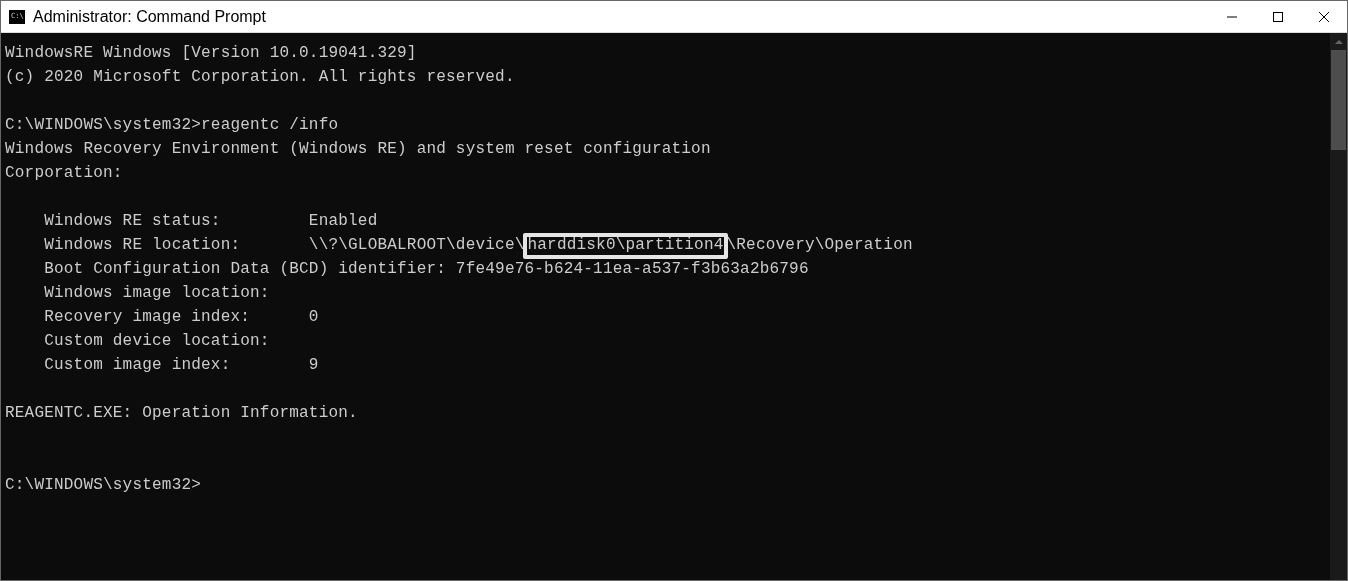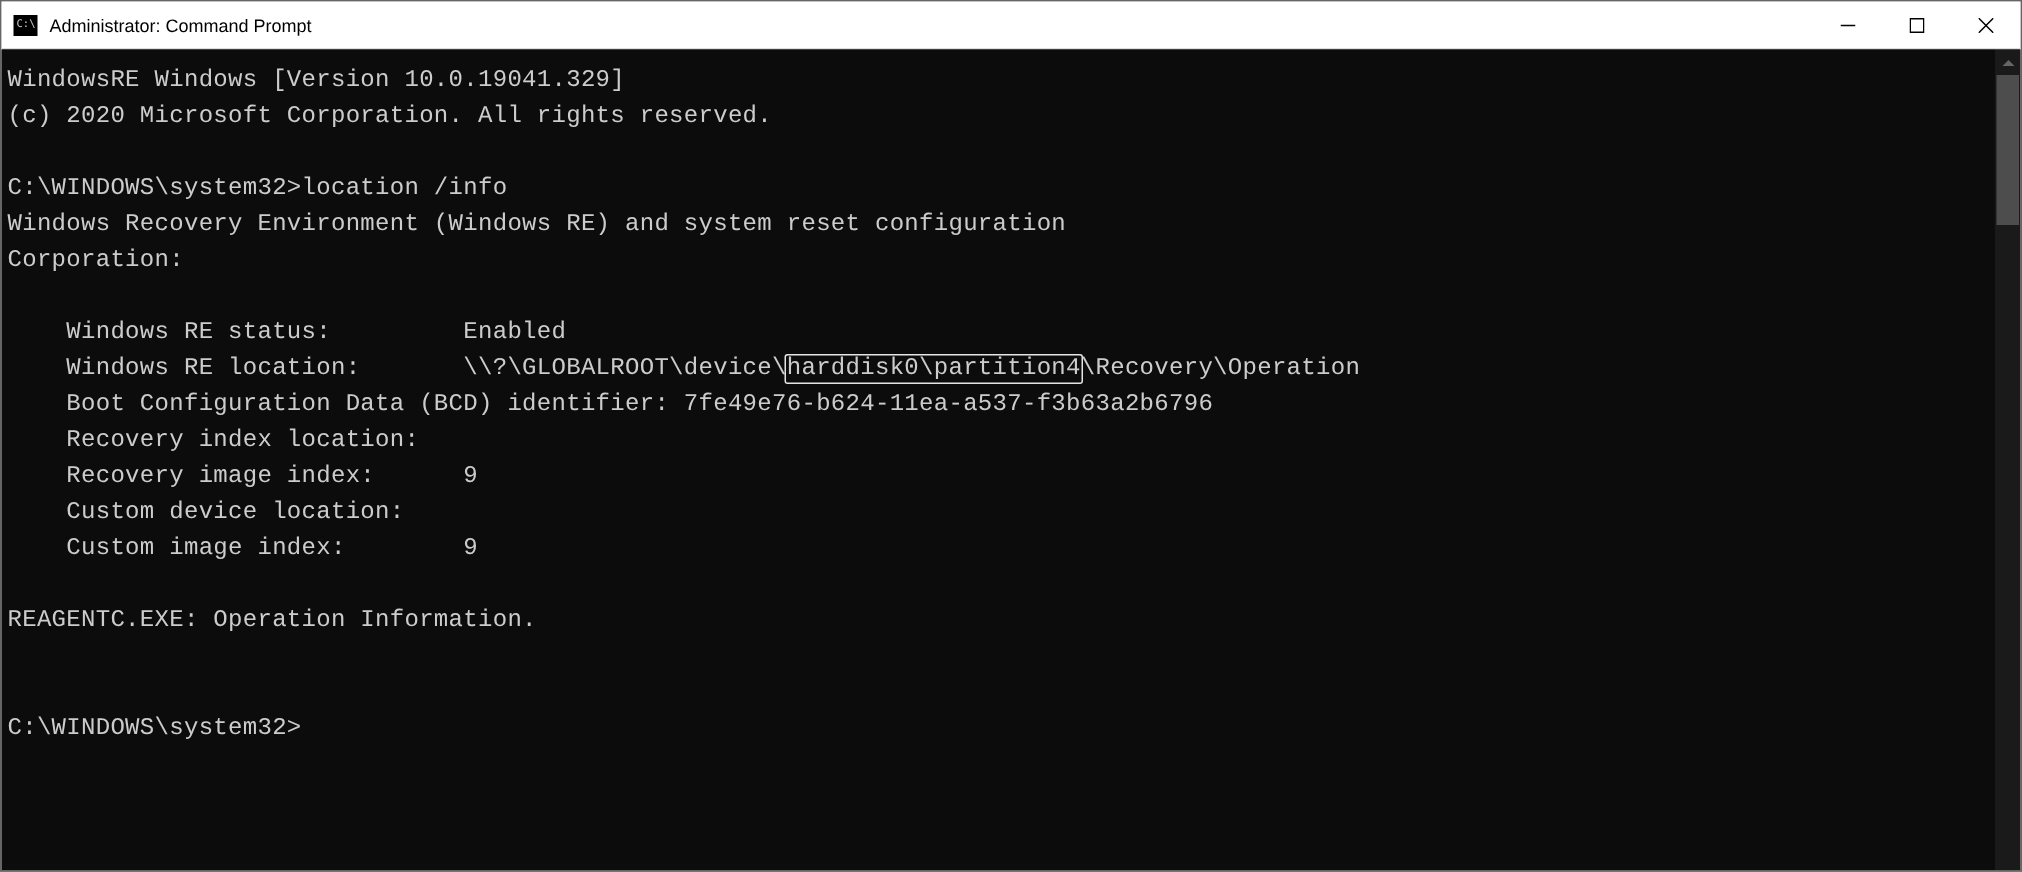--- a/index.html
+++ b/index.html
@@ -34,21 +34,21 @@
       justify-content: flex-start;
       padding-left: 2px;
     }
     .titlebar-icon-text {
       color: #ccc;
       font-size: 7px;
       font-family: monospace;
       line-height: 1;
     }
     .titlebar-title {
-      font-size: 12px;
+      font-size: 16px;
       color: #000;
     }
     .titlebar-spacer {
       flex: 1;
     }
     .titlebar-controls {
       display: flex;
       height: 100%;
     }
     .titlebar-btn {
@@ -108,21 +108,21 @@
     .scrollbar-thumb {
       position: absolute;
       top: 17px;
       left: 1px;
       right: 1px;
       height: 100px;
       background: #4d4d4d;
     }
     .highlight-box {
       display: inline-block;
-      border: 1px solid #e5e5e5;
+      border: 4px solid #e5e5e5;
       border-radius: 2px;
       margin: -3px -1px;
       padding: 0px 0px;
       line-height: 1.1;
     }
   </style>
 </head>
 <body>
 
 <div class="titlebar">
@@ -148,29 +148,29 @@
           <line x1="10" y1="0" x2="0" y2="10" stroke="#000" stroke-width="1"></line>
         </svg>
     </div>
   </div>
 </div>
 
 <div class="terminal-wrapper">
   <div class="terminal"><span>WindowsRE Windows [Version 10.0.19041.329]</span>
 <span>(c) 2020 Microsoft Corporation. All rights reserved.</span>
 <span></span>
-<span>C:\WINDOWS\system32&gt;</span><span>location /info</span>
+<span>C:\WINDOWS\system32&gt;</span><span>reagentc /info</span>
 <span>Windows Recovery Environment (Windows RE) and system reset configuration</span>
 <span>Corporation:</span>
 <span></span>
 <span>    Windows RE status:         Enabled</span>
 <span>    Windows RE location:       \\?\GLOBALROOT\device\</span><span class="highlight-box"><span>harddisk0\partition4</span></span><span>\Recovery\Operation</span>
 <span>    Boot Configuration Data (BCD) identifier: 7fe49e76-b624-11ea-a537-f3b63a2b6796</span>
-<span>    Recovery index location:</span>
-<span>    Recovery image index:      9</span>
+<span>    Windows image location:</span>
+<span>    Recovery image index:      0</span>
 <span>    Custom device location:</span>
 <span>    Custom image index:        9</span>
 <span></span>
 <span>REAGENTC.EXE: Operation Information.</span>
 <span></span>
 <span></span>
 <span>C:\WINDOWS\system32&gt;</span></div>
   <div class="scrollbar">
     <div class="scrollbar-up"></div>
     <div class="scrollbar-thumb"></div>

